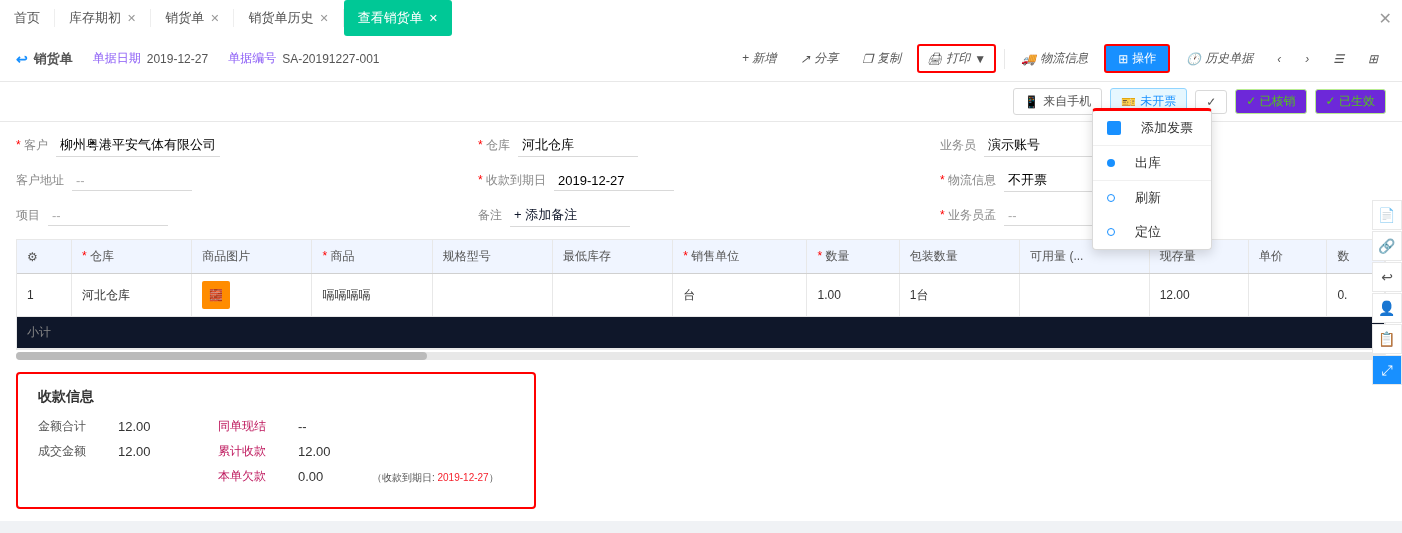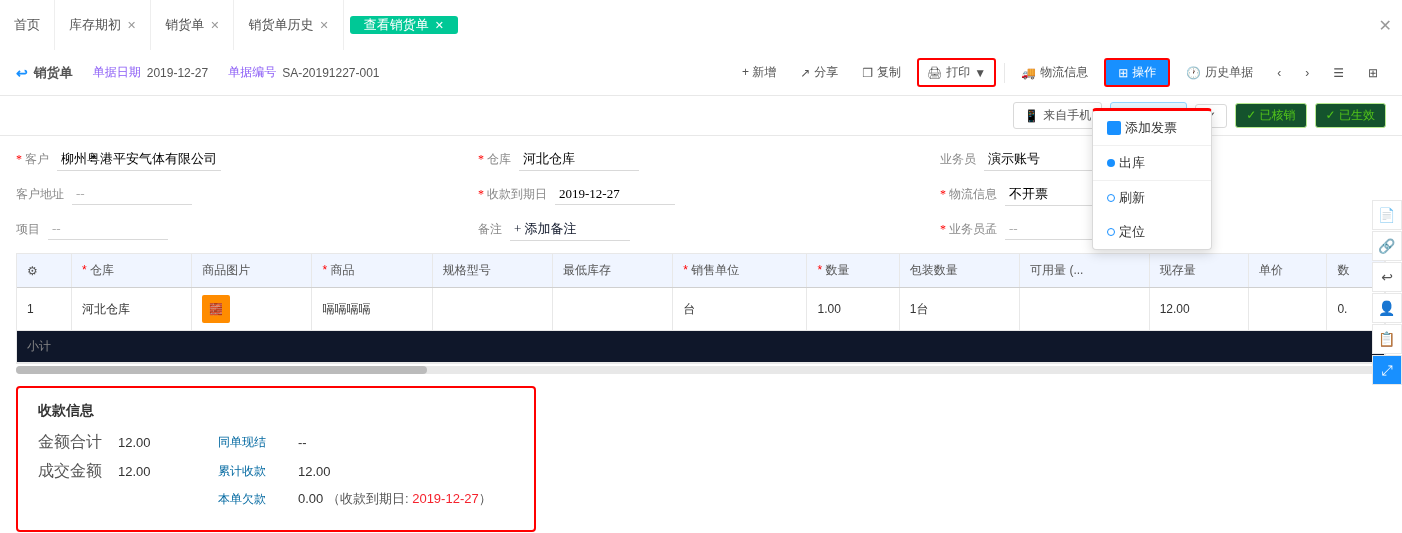--- a/index.html
+++ b/index.html
@@ -1,75 +1,75 @@
 <!DOCTYPE html>
 <html><head>
   <meta charset="utf-8">
   <style>
     * { box-sizing: border-box; margin: 0; padding: 0; }
     body { font-family: "Microsoft YaHei", Arial, sans-serif; font-size: 13px; background: #f0f2f5; color: #333; }
     .tab-item {
-      display: flex; align-items: center; padding: 16px 14px; height: 100%;
+      display: flex; align-items: center; padding: 0 14px; height: 100%;
       cursor: pointer; font-size: 13px; color: #555; border-right: 1px solid #eee;
       white-space: nowrap;
     }
     .tab-item .tab-close { margin-left: 6px; color: #999; font-size: 11px; cursor: pointer; }
     .tab-item-highlight {
-      display: flex; align-items: center; padding: 0 14px; height: 100%;
-      background: #00c896; color: #fff; cursor: pointer; border-radius: 3px; margin-left: 6px;
+      display: flex; align-items: center; padding: 9px 14px; height: 100%;
+      background: #00c896; color: #fff; cursor: pointer; border-radius: 3px; margin-left: 0;
     }
     .tab-close-all {
       margin-left: auto; color: #999; cursor: pointer; font-size: 16px; padding: 0 10px;
     }
 
     
     .doc-header {
       background: #fff; padding: 8px 16px; border-bottom: 1px solid #e8e8e8;
       display: flex; align-items: center; gap: 20px;
     }
     .doc-title { display: flex; align-items: center; gap: 6px; color: #555; font-weight: bold; }
     .doc-title-icon { color: #1890ff; font-size: 14px; }
     .doc-meta { display: flex; align-items: center; gap: 6px; color: #555; font-size: 12px; }
     .doc-meta-label { color: #8b5cf6; }
     .doc-actions {
       margin-left: auto; display: flex; align-items: center; gap: 8px;
     }
     .action-btn {
       display: flex; align-items: center; gap: 4px; cursor: pointer;
-      color: #555; font-size: 12px; padding: 4px 8px; border-radius: 3px;
+      color: #555; font-size: 12px; padding: 4px 8px; border-radius: 3px; font-style: italic;
     }
     .divider-v { width: 1px; height: 20px; background: #e8e8e8; }
     .btn-operation {
       background: #1890ff; color: #fff; padding: 4px 12px; border-radius: 3px;
       cursor: pointer; font-size: 12px; display: flex; align-items: center; gap: 4px;
       border: 2px solid red;
     }
     .btn-status {
       padding: 3px 10px; border-radius: 3px; font-size: 12px; cursor: pointer;
       border: 1px solid #eee;
     }
-    .btn-status.green { background: #14532d; color: #52c41a; border-color: #b7eb8f; }
+    .btn-status.green { background: #6d28d9; color: #52c41a; border-color: #b7eb8f; }
 
     
     .toolbar {
       background: #fff; padding: 6px 16px; border-bottom: 1px solid #e8e8e8;
       display: flex; align-items: center; gap: 8px; justify-content: flex-end;
     }
     .toolbar-btn {
       display: flex; align-items: center; gap: 4px; cursor: pointer;
       padding: 4px 10px; border: 1px solid #d9d9d9; border-radius: 3px;
       background: #fff; font-size: 12px; color: #555;
     }
     .toolbar-btn.active { background: #e6f7ff; border-color: #91d5ff; color: #1890ff; }
 
     
     .main-content { background: #fff; padding: 12px 16px; }
 
     
-    .form-row { display: flex; align-items: center; margin-bottom: 12px; gap: 16px; font-family: Liberation Serif, serif; }
+    .form-row { display: flex; align-items: center; margin-bottom: 12px; gap: 16px; }
     .form-field { display: flex; align-items: center; gap: 8px; flex: 1; }
     .form-label { color: #888; white-space: nowrap; font-size: 12px; }
     .form-label.required::before { content: "* "; color: red; }
     .form-value { color: #000000; font-size: 13px; border-bottom: 1px solid #d9d9d9; min-width: 120px; padding: 2px 4px; }
     .form-value.dash { color: #aaa; }
 
     
     .table-wrap { margin-top: 10px; border: 1px solid #e8e8e8; overflow-x: auto; }
     table { width: 100%; border-collapse: collapse; font-size: 12px; }
     thead tr { background: #f0f5ff; }
@@ -88,23 +88,23 @@
     .table-scrollbar { height: 8px; background: #e8e8e8; border-radius: 4px; margin-top: 2px; }
     .table-scrollbar-thumb { height: 8px; width: 30%; background: #bbb; border-radius: 4px; }
 
     
     .payment-section {
       margin-top: 12px; border: 2px solid red; border-radius: 4px;
       padding: 14px 20px; max-width: 520px; background: #fff;
     }
     .payment-title { font-weight: bold; font-size: 14px; margin-bottom: 12px; }
     .payment-row { display: flex; align-items: center; gap: 0; margin-bottom: 8px; }
-    .payment-key { color: #555; min-width: 80px; font-size: 16px; }
+    .payment-key { color: #555; min-width: 80px; font-size: 12px; }
     .payment-val { color: #333; min-width: 60px; font-size: 13px; }
-    .payment-key2 { color: #0369a1; min-width: 80px; font-size: 12px; margin-left: 40px; }
+    .payment-key2 { color: #be185d; min-width: 80px; font-size: 12px; margin-left: 40px; }
     .payment-val2 { color: #333; min-width: 60px; font-size: 13px; }
 
     
     .right-icons {
       position: fixed; right: 0; top: 200px;
       display: flex; flex-direction: column; gap: 1px;
     }
     .right-icon-btn {
       width: 30px; height: 30px; background: #fff; border: 1px solid #e8e8e8;
       display: flex; align-items: center; justify-content: center;
@@ -113,21 +113,21 @@
     .right-icon-btn.active { background: #1890ff; color: #fff; }
 
     
     .dropdown-menu {
       position: absolute; top: 68px; right: 180px;
       background: #fff; border: 1px solid #d9d9d9; border-radius: 4px;
       box-shadow: 0 4px 12px rgba(0,0,0,0.15); z-index: 100; min-width: 120px;
       border-top: 3px solid red;
     }
     .dropdown-item {
-      display: flex; align-items: center; gap: 4px; padding: 8px 14px;
+      display: flex; align-items: center; gap: 20px; padding: 8px 14px;
       cursor: pointer; font-size: 13px; color: #333;
     }
     .dropdown-item .dot { width: 8px; height: 8px; border-radius: 50%; }
     .dropdown-item .dot.blue { background: #1890ff; }
     .dropdown-item .icon-sq { width: 14px; height: 14px; background: #1890ff; border-radius: 2px; }
     .dropdown-divider { height: 1px; background: #f0f0f0; }
 
     
     .product-thumb {
       width: 28px; height: 28px; background: #ff7a00;
@@ -373,21 +373,21 @@
       <span class="payment-val">12.00</span>
       <span class="payment-key2">累计收款</span>
       <span class="payment-val2">12.00</span>
     </div>
     <div class="payment-row">
       <span class="payment-key" style="min-width:80px;"></span>
       <span class="payment-val" style="min-width:60px;"></span>
       <span class="payment-key2">本单欠款</span>
       <span class="payment-val2 red">
         <span>0.00</span>
-        <span style="color:#555; font-size:13px;">（收款到期日: <span style="color:#f5222d;">2019-12-27</span>）</span>
+        <span style="color:#555; font-size:10px;margin-left:45px;">（收款到期日: <span style="color:#f5222d;">2019-12-27</span>）</span>
       </span>
     </div>
   </div>
 </div>
 
 <div class="right-icons">
   <div class="right-icon-btn">📄</div>
   <div class="right-icon-btn">🔗</div>
   <div class="right-icon-btn">↩</div>
   <div class="right-icon-btn">👤</div>

